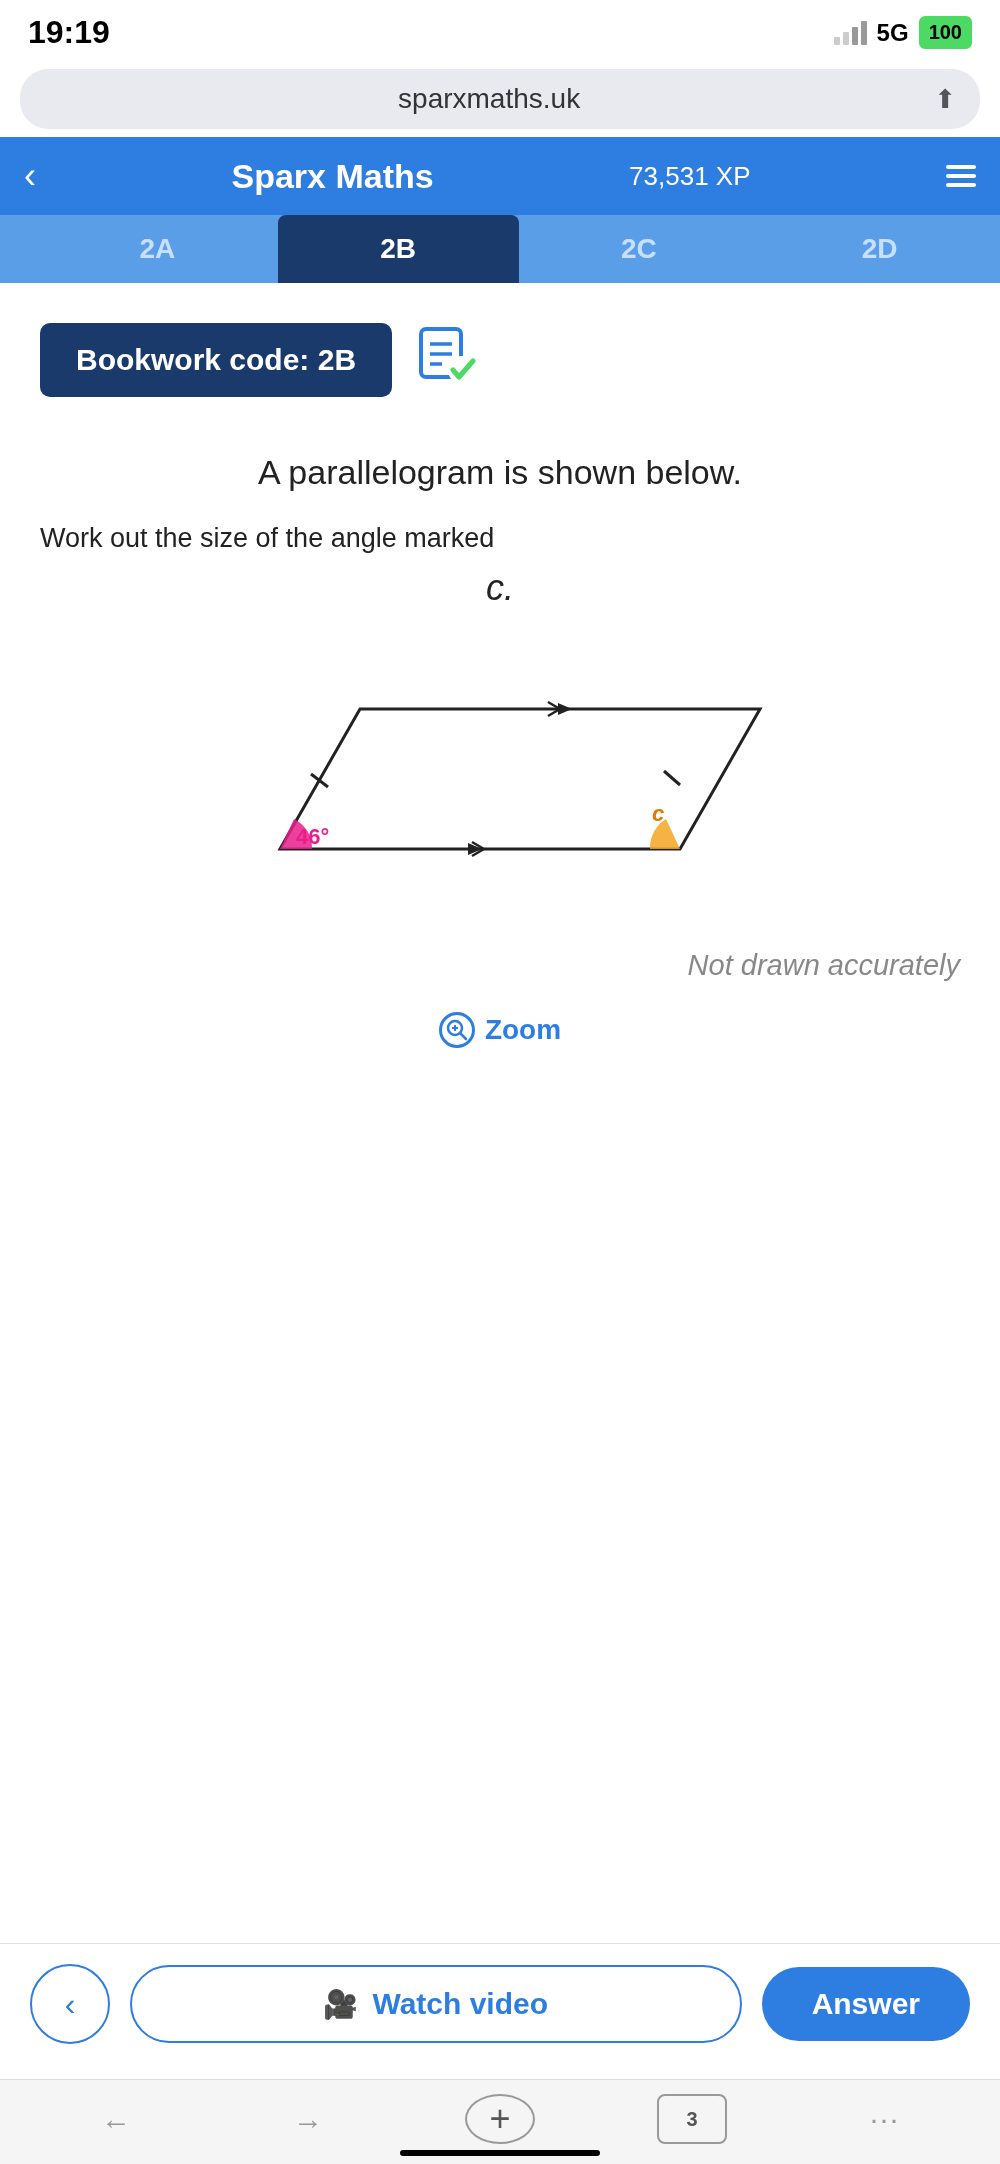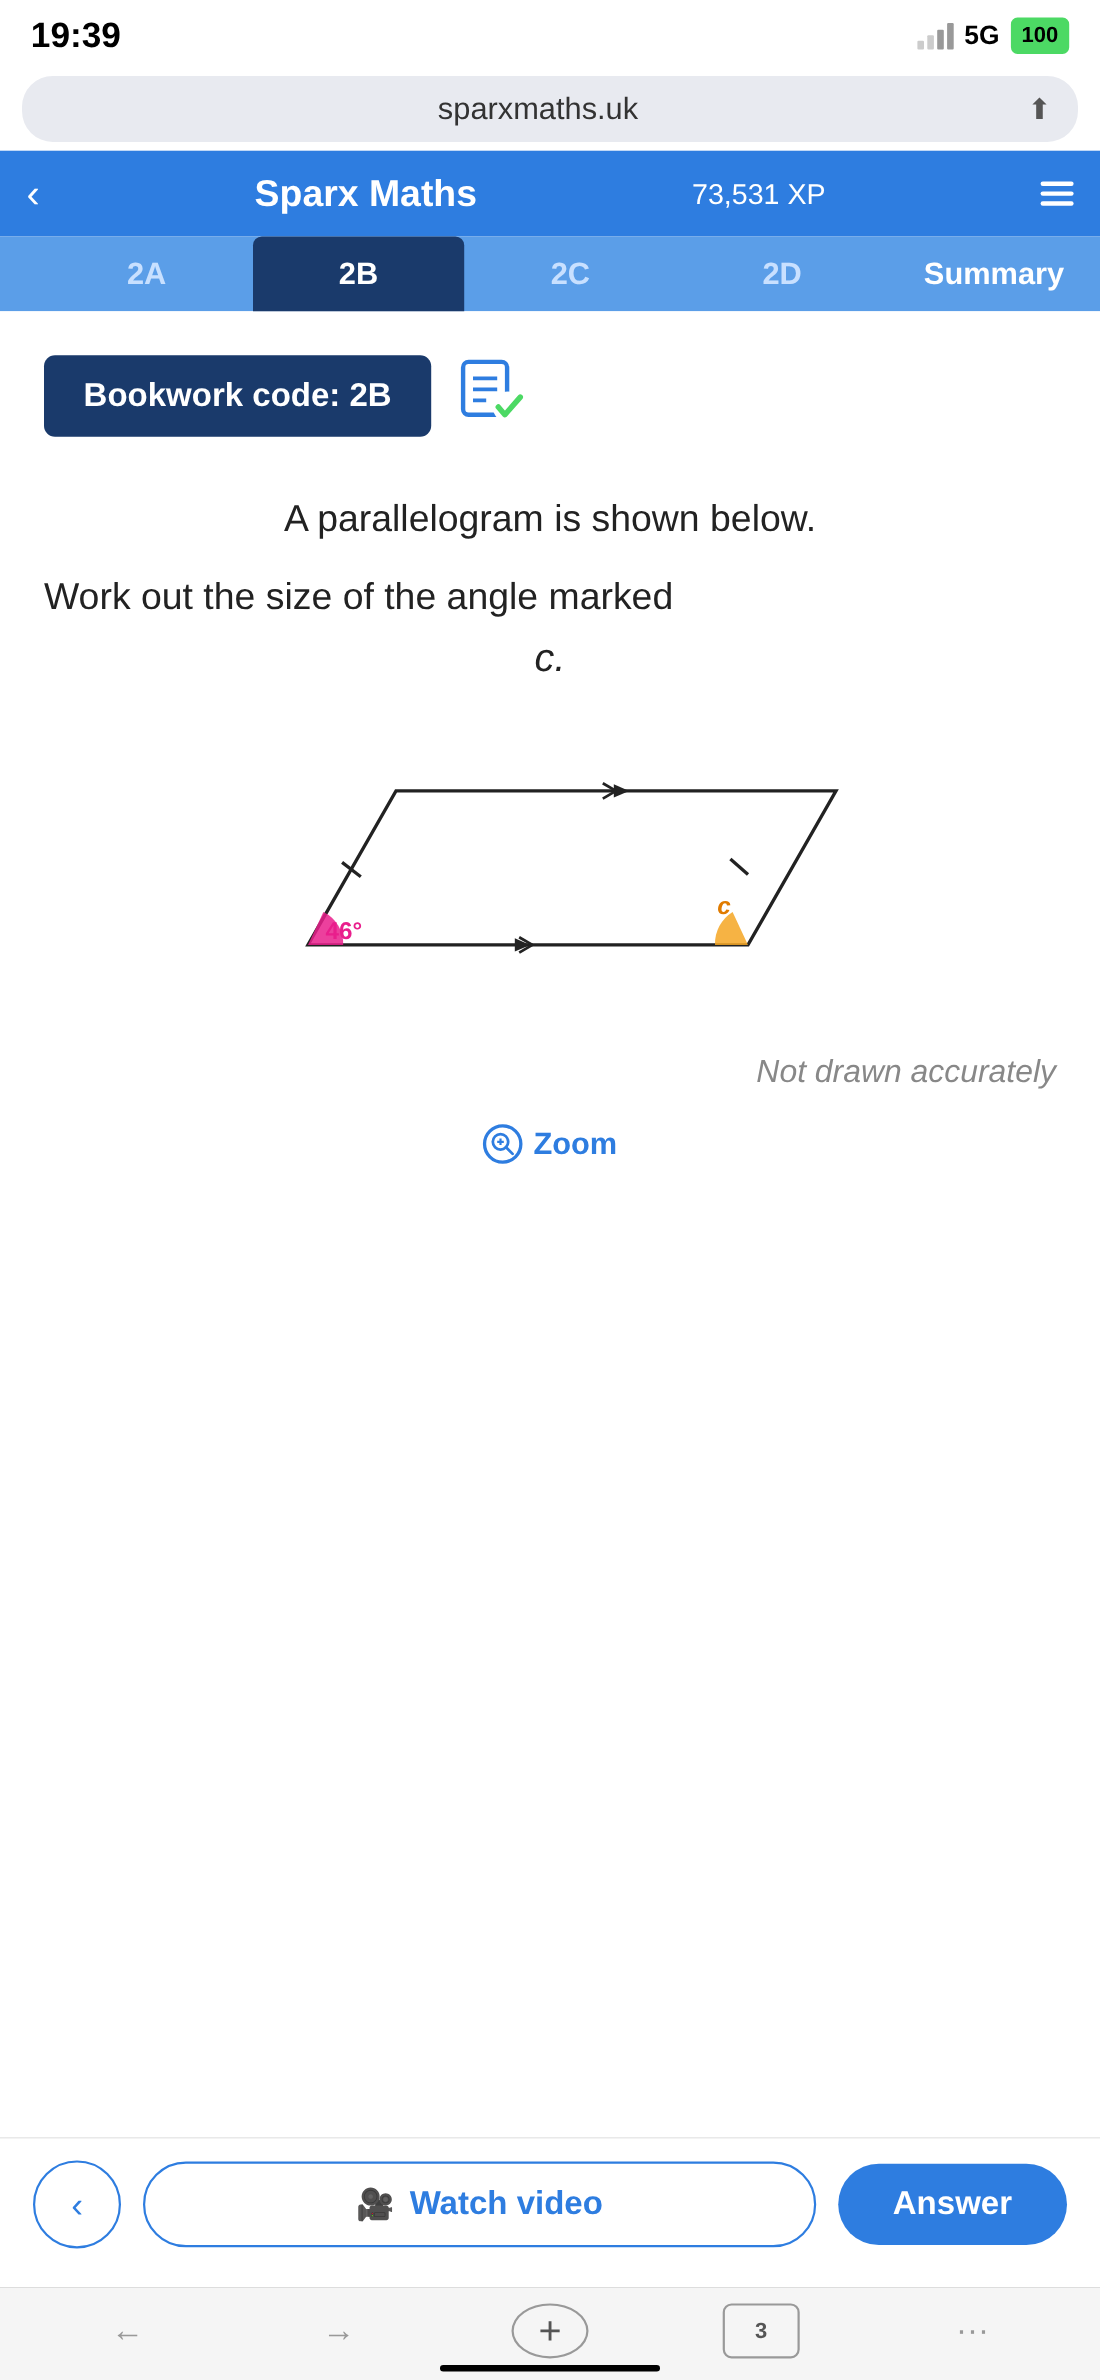--- a/index.html
+++ b/index.html
@@ -336,21 +336,21 @@
 
     
     .bottom-spacer {
       height: 200px;
     }
   </style>
 </head>
 <body>
 
 <div class="status-bar">
-  <span class="status-time">19:39</span>
+  <span class="status-time">19:19</span>
   <div class="status-right">
     <div class="signal-bars">
       <span></span>
         <span></span>
         <span></span>
         <span></span>
     </div>
     <span class="status-5g">5G</span>
     <span class="battery">100</span>
   </div>
@@ -379,23 +379,20 @@
     <span>2A</span>
   </div>
   <div class="tab active">
     <span>2B</span>
   </div>
   <div class="tab">
     <span>2C</span>
   </div>
   <div class="tab">
     <span>2D</span>
-  </div>
-  <div class="tab summary">
-    <span>Summary</span>
   </div>
 </div>
 
 <div class="main-content">
 
   <div class="bookwork-row">
     <div class="bookwork-code">Bookwork code: 2B</div>
     <div style="font-size:50px;">
       
       <svg width="60" height="60" viewBox="0 0 60 60">
@@ -404,21 +401,21 @@
         <line x1="14" y1="30" x2="36" y2="30" stroke="#2e7de0" stroke-width="3.5"></line>
         <line x1="14" y1="40" x2="26" y2="40" stroke="#2e7de0" stroke-width="3.5"></line>
         <circle cx="46" cy="46" r="14" fill="#fff" stroke="none"></circle>
         <polyline points="37,46 43,53 57,37" fill="none" stroke="#4cd964" stroke-width="5" stroke-linecap="round" stroke-linejoin="round"></polyline>
       </svg>
     </div>
   </div>
 
   <div class="question-text">A parallelogram is shown below.</div>
 
-  <div style="font-size:34px; color:#222; line-height:1.5; margin-bottom:8px;">
+  <div style="font-size:27px; color:#222; line-height:1.5; margin-bottom:8px;">
     <span>Work out the size of the angle marked</span>
   </div>
   <div style="font-size:36px; color:#222; text-align:center; margin-bottom:30px;">
     <span class="italic-c">c.</span>
   </div>
 
   <div class="diagram-container">
     <svg class="diagram-svg" viewBox="0 0 600 260" xmlns="http://www.w3.org/2000/svg">
 
       <polygon points="80,200 160,60 560,60 480,200" fill="none" stroke="#222" stroke-width="3"></polygon>

